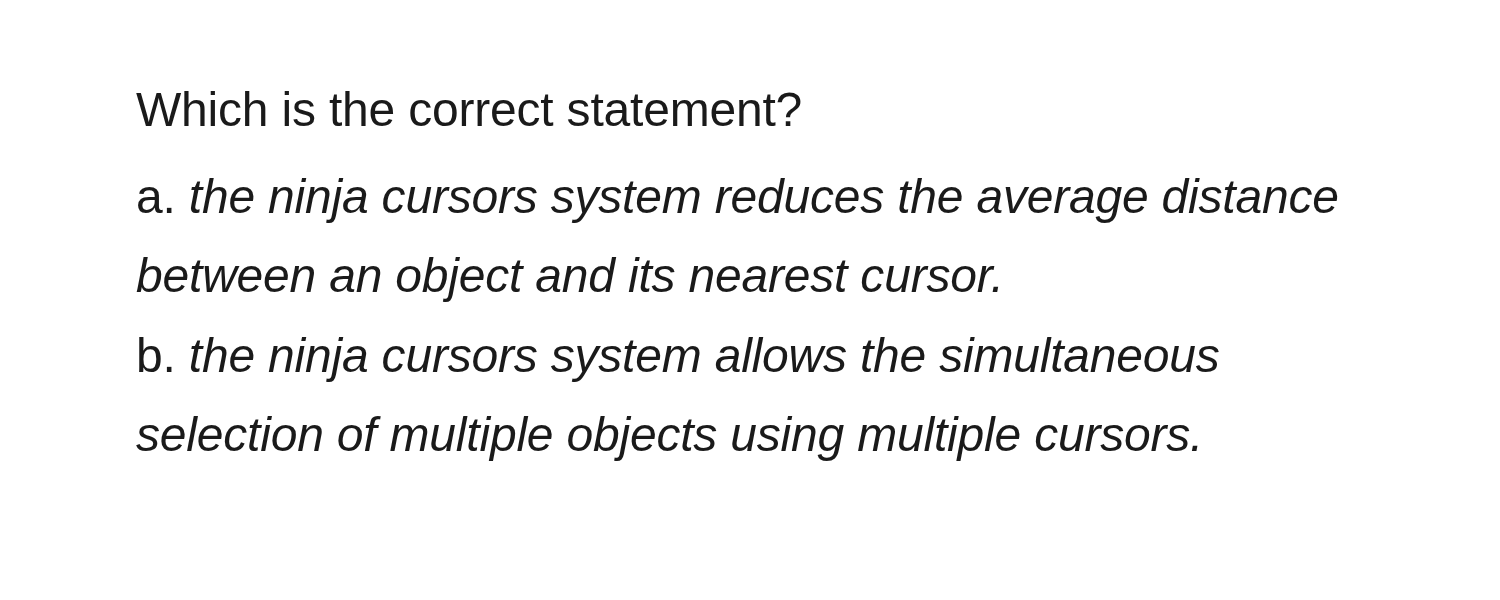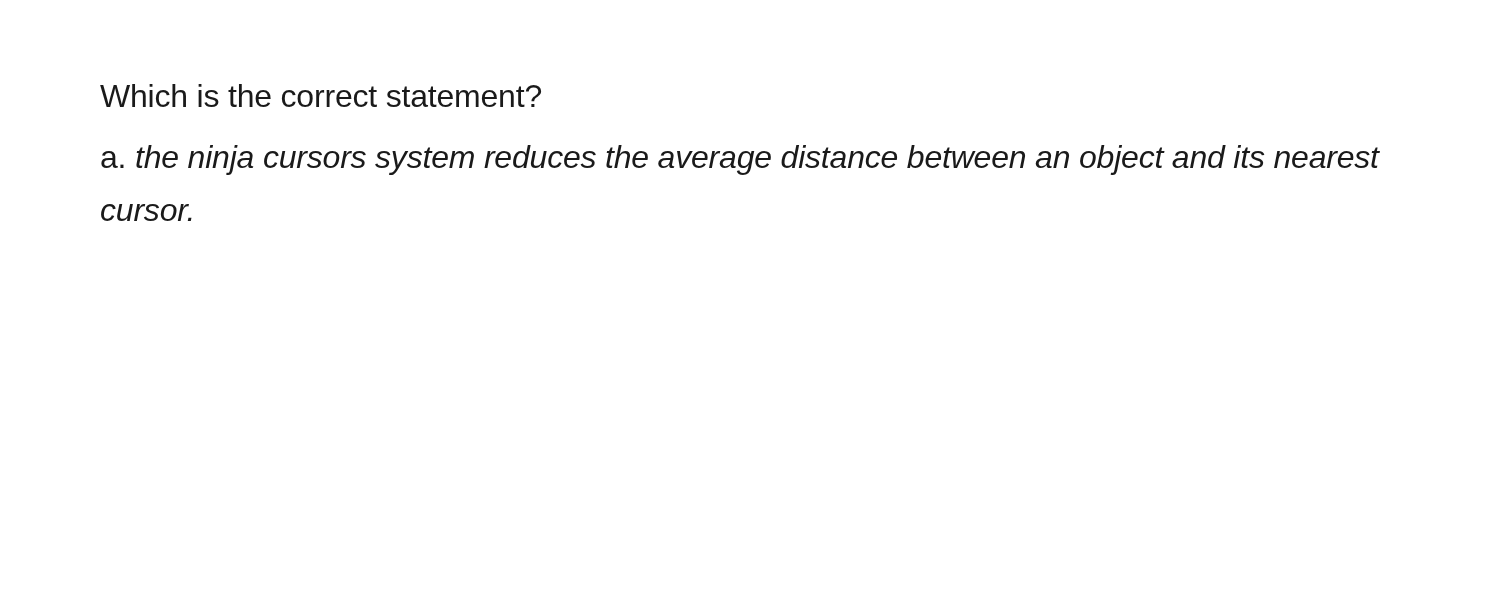--- a/index.html
+++ b/index.html
@@ -6,24 +6,25 @@
     margin: 0;
     padding: 0;
     width: 1500px;
     height: 600px;
     background: #ffffff;
     font-family: -apple-system, BlinkMacSystemFont, "Segoe UI", Helvetica, Arial, sans-serif;
     color: #1a1a1a;
   }
   .content {
     padding: 70px 100px 40px 100px;
-    font-size: 32px;
+    font-size: 48px;
     line-height: 1.65;
     font-weight: 400;
     letter-spacing: -0.2px;
+    margin-left: 36px;
   }
   .question {
     margin-bottom: 8px;
   }
   .option {
     margin-bottom: 0;
   }
   .opt-label {
     display: inline;
   }
@@ -34,13 +35,17 @@
 </style>
 </head>
 <body>
 
 <div class="content">
   <div class="question">Which is the correct statement?</div>
   <div class="option">
     <span class="opt-label">a.</span>
     <span class="opt-text"> the ninja cursors system reduces the average distance between an object and its nearest cursor.</span>
   </div>
+  <div class="option">
+    <span class="opt-label">b.</span>
+    <span class="opt-text"> the ninja cursors system allows the simultaneous selection of multiple objects using multiple cursors.</span>
+  </div>
 </div>
 
 </body></html>

